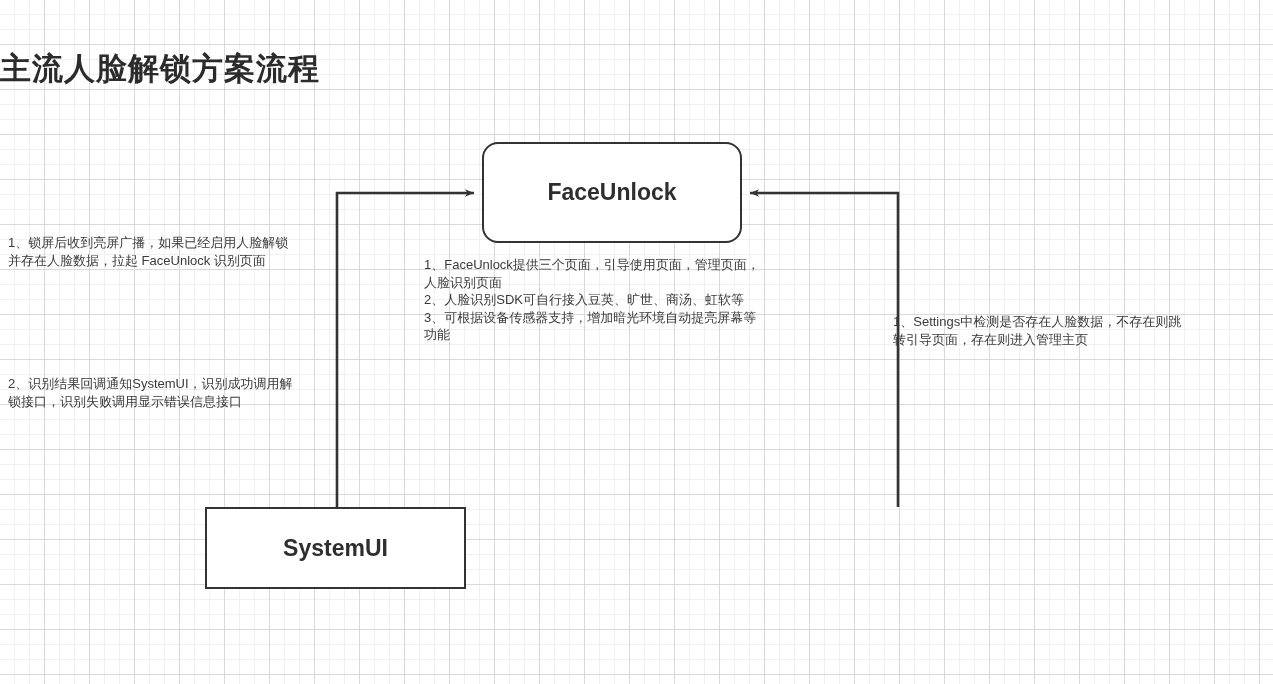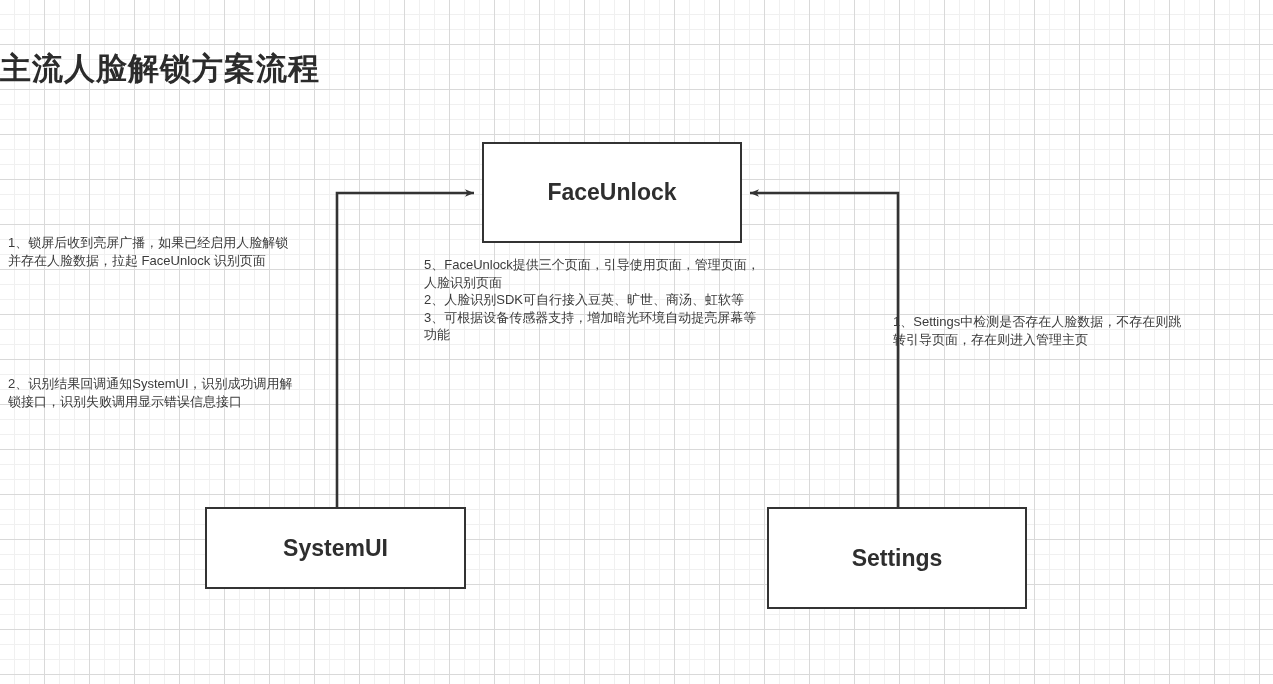--- a/index.html
+++ b/index.html
@@ -51,20 +51,21 @@
     font-size: 23px;
     font-weight: bold;
     color: #2e2e2e;
     box-sizing: border-box;
   }
   #node-faceunlock {
     left: 482px;
     top: 142px;
     width: 260px;
     height: 101px;
+    border-radius: 16px;
   }
   #node-systemui {
     left: 205px;
     top: 507px;
     width: 261px;
     height: 82px;
   }
   #node-settings {
     left: 767px;
     top: 507px;
@@ -122,29 +123,28 @@
       <path d="M898,507 L898,193 L750,193" fill="none" stroke="#333333" stroke-width="2.6" marker-end="url(#arrow-left)"></path>
     </g>
   </svg>
 
   <div class="title">主流人脸解锁方案流程</div>
 
   <div class="node" id="node-faceunlock">FaceUnlock</div>
 
   <div class="node" id="node-systemui">SystemUI</div>
 
-  <div class="node" id="node-settings">Settings</div>
 
   <div class="note" id="note-left-1">1、锁屏后收到亮屏广播，如果已经启用人脸解锁
 并存在人脸数据，拉起 FaceUnlock 识别页面</div>
 
   <div class="note" id="note-left-2">2、识别结果回调通知SystemUI，识别成功调用解
 锁接口，识别失败调用显示错误信息接口</div>
 
-  <div class="note" id="note-center">5、FaceUnlock提供三个页面，引导使用页面，管理页面，
+  <div class="note" id="note-center">1、FaceUnlock提供三个页面，引导使用页面，管理页面，
 人脸识别页面
 2、人脸识别SDK可自行接入豆英、旷世、商汤、虹软等
 3、可根据设备传感器支持，增加暗光环境自动提亮屏幕等
 功能</div>
 
   <div class="note" id="note-right">1、Settings中检测是否存在人脸数据，不存在则跳
 转引导页面，存在则进入管理主页</div>
 
 </div>
 

